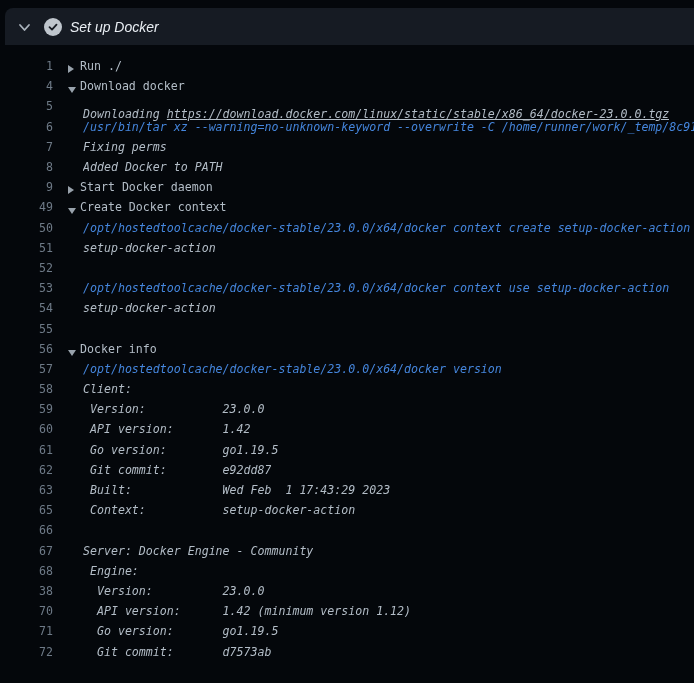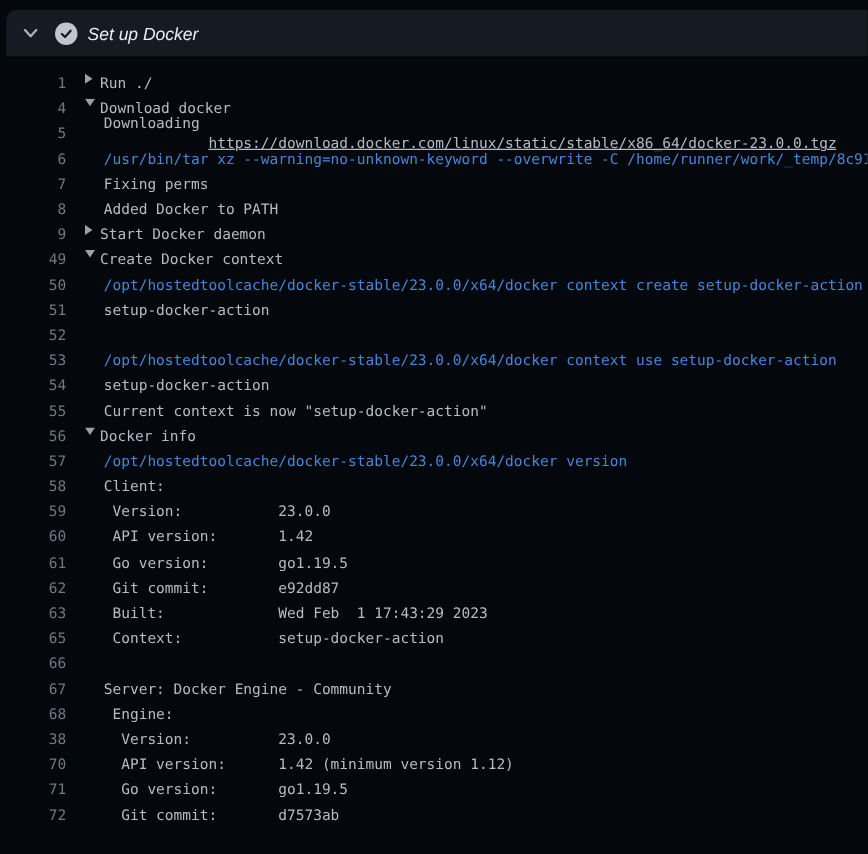--- a/index.html
+++ b/index.html
@@ -8,23 +8,23 @@
   .step-header{position:absolute;top:8px;left:5px;width:700px;height:37px;
        background:#161b23;border-radius:8px 0 0 0;display:flex;align-items:center;}
   .chev{margin-left:13px;width:13px;height:13px;display:inline-block;}
   .check-badge{margin-left:13px;width:18px;height:18px;border-radius:50%;
        background:#bfc6cd;display:flex;align-items:center;justify-content:center;}
   .step-title{margin-left:8px;color:#e9eef3;font-size:14px;font-weight:400;font-style:italic;}
   .log{position:absolute;top:56px;left:0;width:694px;}
   .row{height:20.2px;display:flex;align-items:center;
        font-family:"DejaVu Sans Mono",monospace;font-size:11.6px;white-space:pre;}
   .num{width:53px;flex:0 0 53px;text-align:right;color:#6e7a87;text-decoration:none;}
-  .content{display:flex;align-items:flex-start;overflow:hidden;}
+  .content{display:flex;align-items:flex-end;overflow:hidden;}
   .content.group{margin-left:15px;}
-  .content.child{margin-left:30px;}
+  .content.child{margin-left:30px;font-style:italic;}
   .arrowbox{width:12px;flex:0 0 12px;display:flex;align-items:center;}
   .arr-collapsed{width:0;height:0;border-left:6px solid #98a2ac;
        border-top:4px solid transparent;border-bottom:4px solid transparent;}
   .arr-expanded{width:0;height:0;border-top:6px solid #98a2ac;
        border-left:4px solid transparent;border-right:4px solid transparent;}
   .seg-plain{color:#b3bdc7;}
   .seg-command{color:#4586dd;}
   .seg-link{color:#b3bdc7;text-decoration:underline;margin-top:16px;}
 </style>
 </head>
@@ -104,21 +104,20 @@
     <span class="content child"><span class="seg-command">/opt/hostedtoolcache/docker-stable/23.0.0/x64/docker context use setup-docker-action</span></span>
   </div>
 
   <div class="row">
     <a class="num" href="#">54</a>
     <span class="content child"><span class="seg-plain">setup-docker-action</span></span>
   </div>
 
   <div class="row">
     <a class="num" href="#">55</a>
-    <span class="content child"><span class="seg-plain">Current context is now "setup-docker-action"</span></span>
   </div>
 
   <div class="row">
     <a class="num" href="#">56</a>
     <span class="content group"><span class="arrowbox"><span class="arr-expanded"></span></span><span class="seg-plain">Docker info</span></span>
   </div>
 
   <div class="row">
     <a class="num" href="#">57</a>
     <span class="content child"><span class="seg-command">/opt/hostedtoolcache/docker-stable/23.0.0/x64/docker version</span></span>

